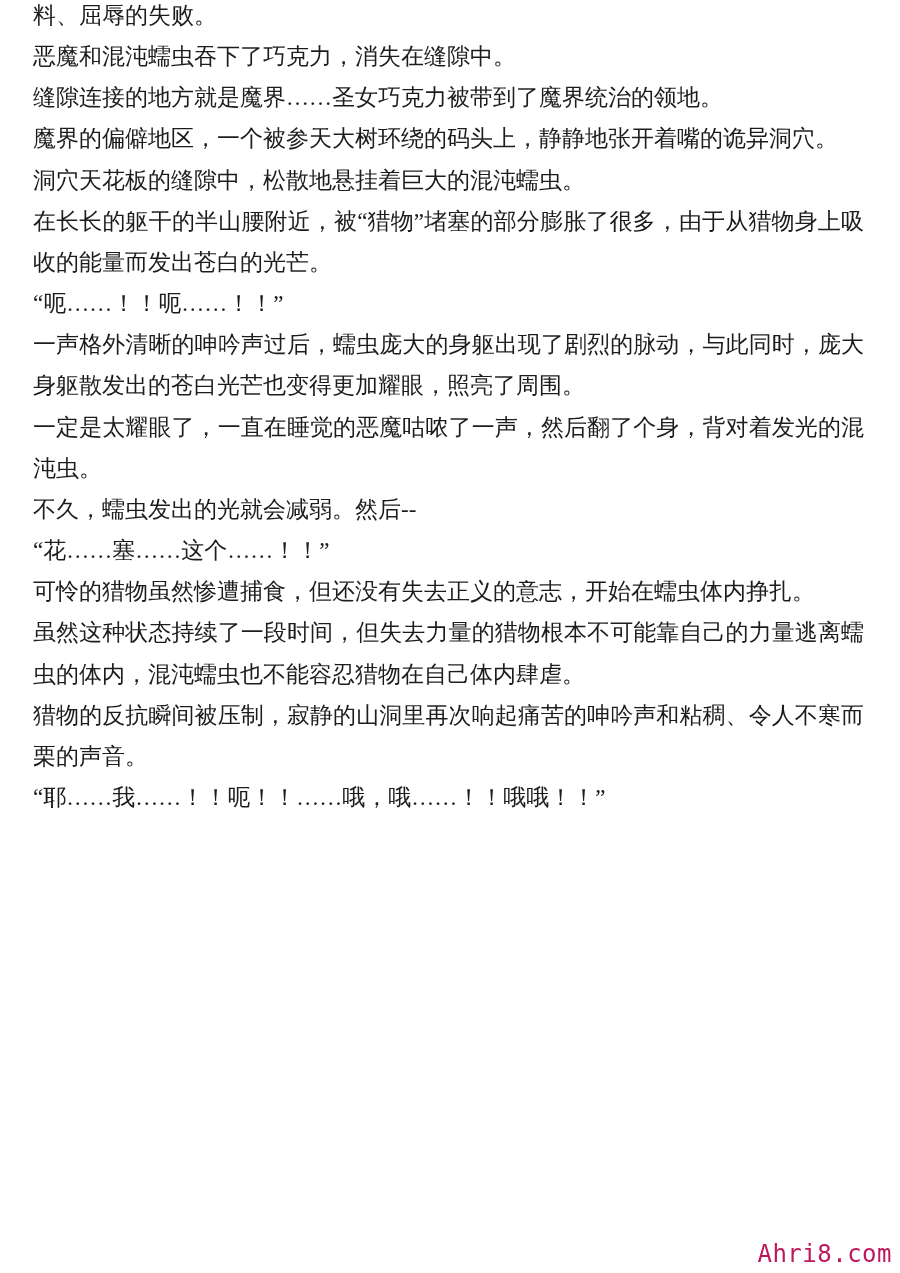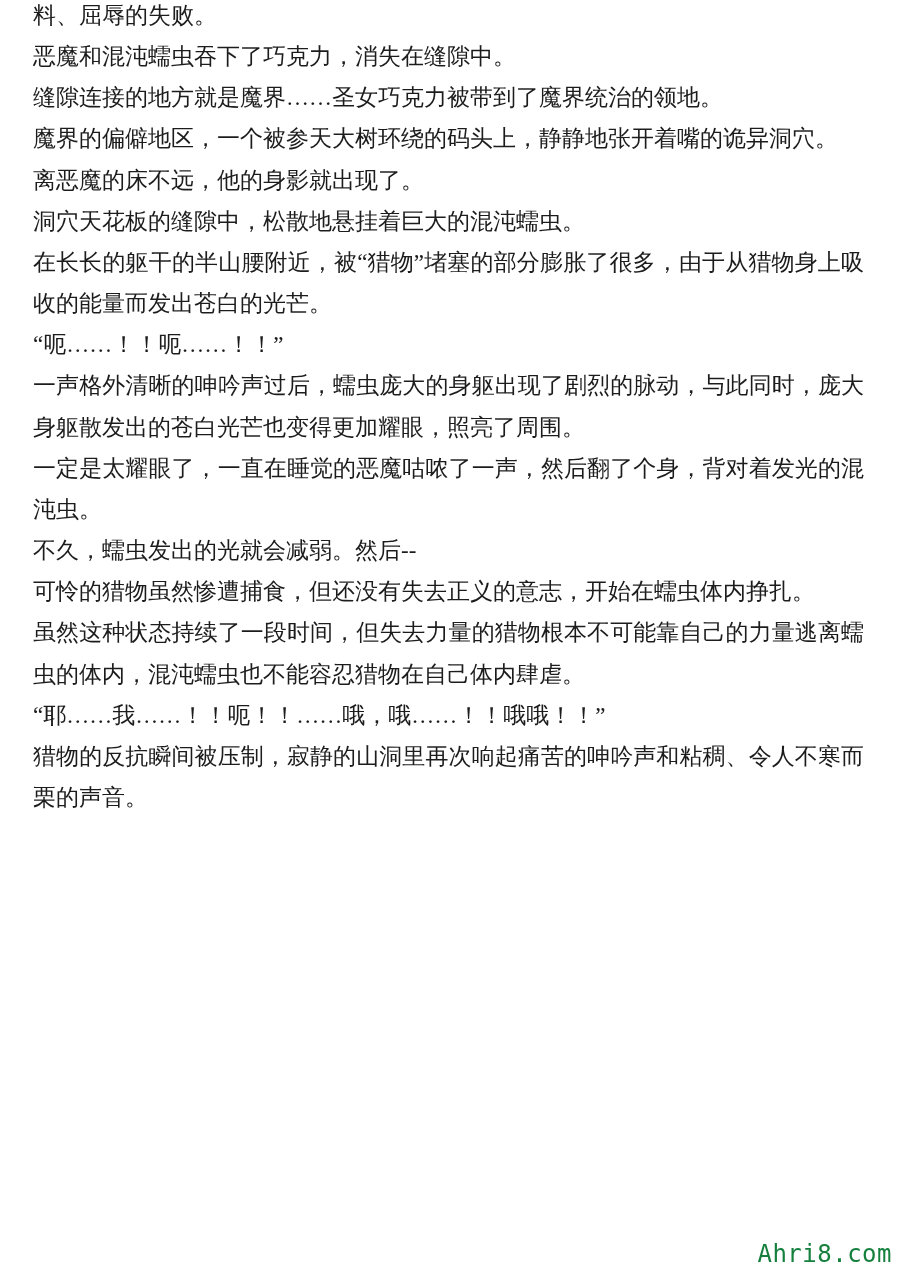--- a/index.html
+++ b/index.html
@@ -44,26 +44,26 @@
 </style>
 </head>
 <body>
 
 <div class="page" style="background: rgb(255, 255, 255);">
   <div class="text-block" style="color: rgb(28, 28, 28);">
       <p class="para">料、屈辱的失败。</p>
       <p class="para">恶魔和混沌蠕虫吞下了巧克力，消失在缝隙中。</p>
       <p class="para">缝隙连接的地方就是魔界……圣女巧克力被带到了魔界统治的领地。</p>
       <p class="para">魔界的偏僻地区，一个被参天大树环绕的码头上，静静地张开着嘴的诡异洞穴。</p>
-      <p class="para">离恶魔的床不远，他的身影就出现了。</p>
       <p class="para">洞穴天花板的缝隙中，松散地悬挂着巨大的混沌蠕虫。</p>
       <p class="para">在长长的躯干的半山腰附近，被“猎物”堵塞的部分膨胀了很多，由于从猎物身上吸收的能量而发出苍白的光芒。</p>
       <p class="para">“呃……！！呃……！！”</p>
       <p class="para">一声格外清晰的呻吟声过后，蠕虫庞大的身躯出现了剧烈的脉动，与此同时，庞大身躯散发出的苍白光芒也变得更加耀眼，照亮了周围。</p>
       <p class="para">一定是太耀眼了，一直在睡觉的恶魔咕哝了一声，然后翻了个身，背对着发光的混沌虫。</p>
       <p class="para">不久，蠕虫发出的光就会减弱。然后--</p>
+      <p class="para">“花……塞……这个……！！”</p>
       <p class="para">可怜的猎物虽然惨遭捕食，但还没有失去正义的意志，开始在蠕虫体内挣扎。</p>
       <p class="para">虽然这种状态持续了一段时间，但失去力量的猎物根本不可能靠自己的力量逃离蠕虫的体内，混沌蠕虫也不能容忍猎物在自己体内肆虐。</p>
+      <p class="para">猎物的反抗瞬间被压制，寂静的山洞里再次响起痛苦的呻吟声和粘稠、令人不寒而栗的声音。</p>
       <p class="para">“耶……我……！！呃！！……哦，哦……！！哦哦！！”</p>
-      <p class="para">猎物的反抗瞬间被压制，寂静的山洞里再次响起痛苦的呻吟声和粘稠、令人不寒而栗的声音。</p>
     </div>
-  <div class="watermark" style="color: #15803d;">Ahri8.com</div>
+  <div class="watermark" style="color: #be185d;">Ahri8.com</div>
 </div>
 
 </body></html>

